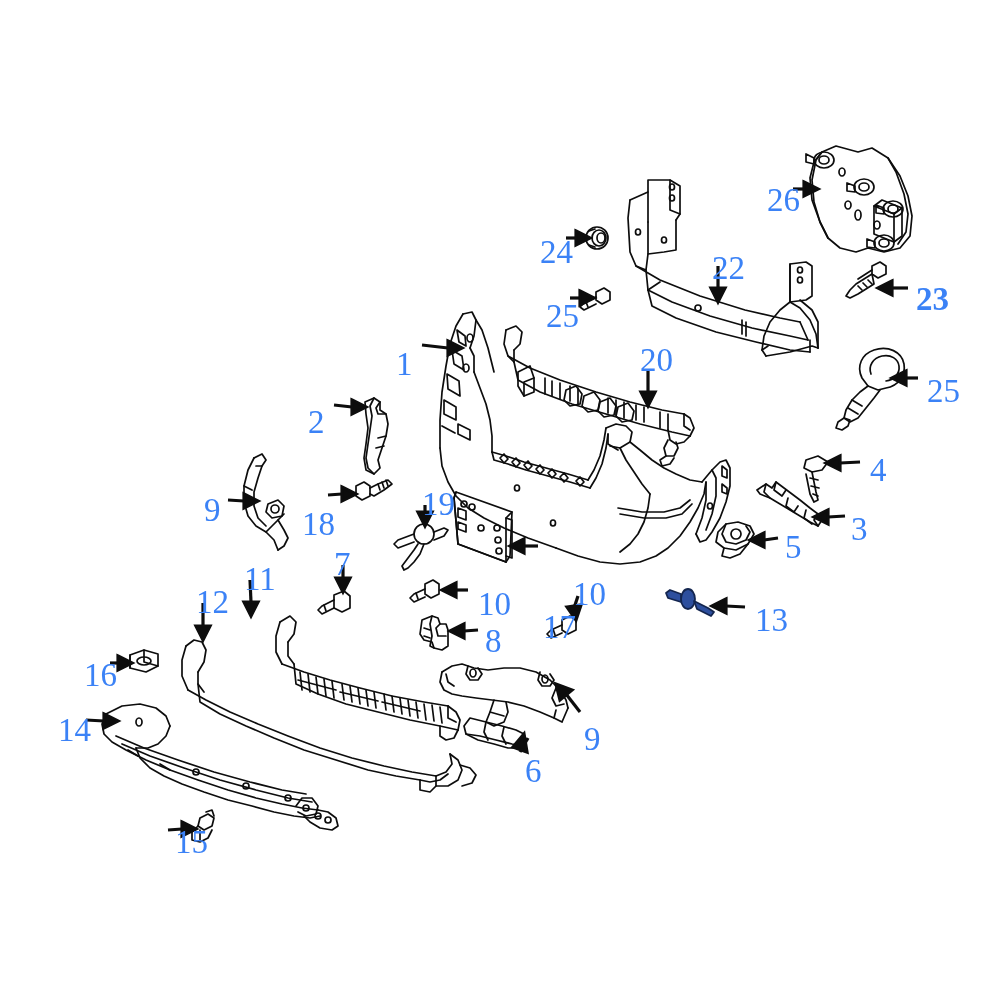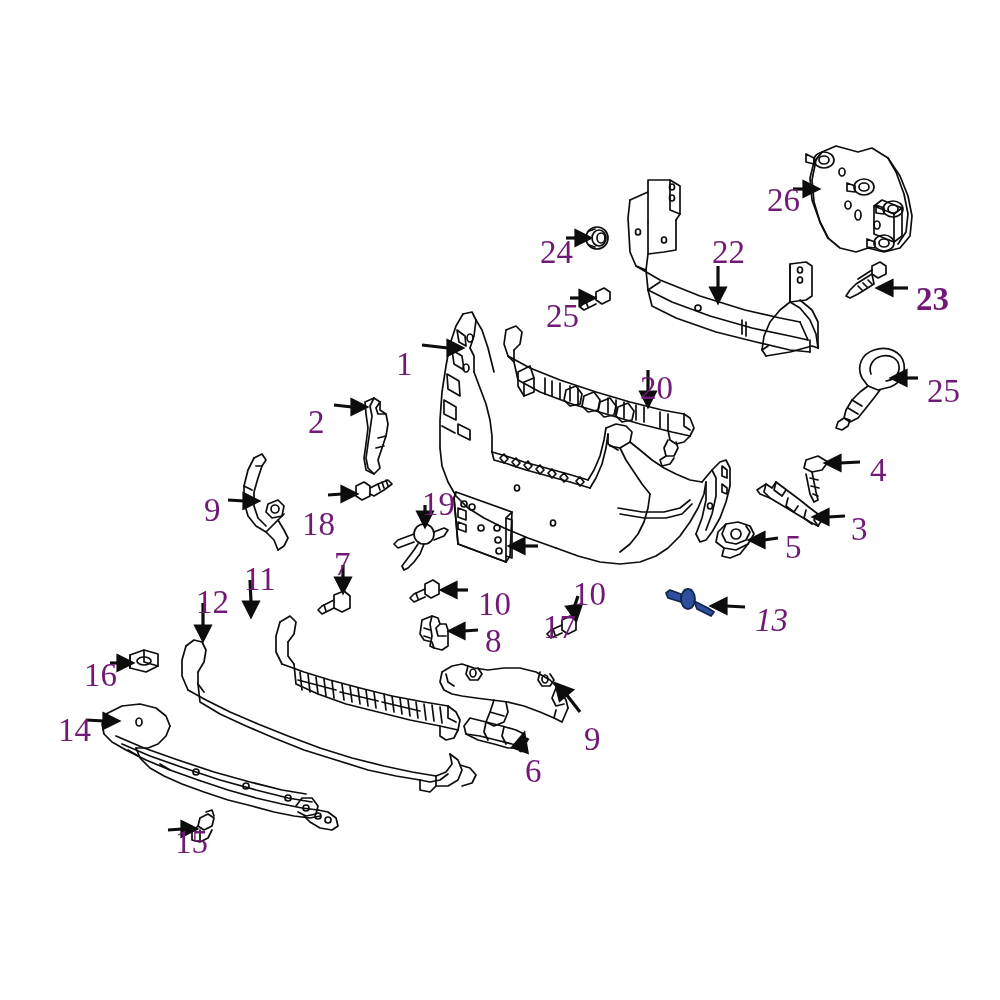--- a/index.html
+++ b/index.html
@@ -10,21 +10,21 @@
     background:#ffffff;
     overflow:hidden;
     font-family:"Liberation Sans", sans-serif;
   }
   #art{position:absolute;left:0;top:0;width:1000px;height:1000px;}
   .callout{
     position:absolute;
     font-family:"Liberation Serif", serif;
     font-size:31px;
     font-weight:400;
-    color:#701a75;
+    color:#3b82f6;
     line-height:1;
     white-space:nowrap;
     -webkit-user-select:none;
   }
   .callout.big{font-size:33px;}
 </style>
 </head>
 <body>
 
 <div id="stage">
@@ -587,28 +587,28 @@
   <div class="callout big" style="left:785px; top:531px;">5</div>
   <div class="callout big" style="left:525px; top:755px;">6</div>
   <div class="callout big" style="left:334px; top:548px;">7</div>
   <div class="callout big" style="left:485px; top:625px;">8</div>
   <div class="callout big" style="left:204px; top:494px;">9</div>
   <div class="callout big" style="left:584px; top:723px;">9</div>
   <div class="callout big" style="left:478px; top:588px;">10</div>
   <div class="callout big" style="left:573px; top:578px;">10</div>
   <div class="callout big" style="left:244px; top:563px;">11</div>
   <div class="callout big" style="left:196px; top:586px;text-align:right;">12</div>
-  <div class="callout big" style="left:755px; top:604px;font-style:italic;">13</div>
+  <div class="callout big" style="left:755px; top:604px;">13</div>
   <div class="callout big" style="left:58px;  top:714px;">14</div>
   <div class="callout big" style="left:143px; top:826px;margin-left:32px;">15</div>
   <div class="callout big" style="left:84px;  top:659px;">16</div>
   <div class="callout big" style="left:543px; top:564px;margin-top:47px;">17</div>
   <div class="callout big" style="left:302px; top:508px;">18</div>
   <div class="callout big" style="left:422px; top:488px;">19</div>
-  <div class="callout big" style="left:640px; top:372px;">20</div>
+  <div class="callout big" style="left:640px; top:344px;">20</div>
   <div class="callout big" style="left:546px; top:300px;">25</div>
-  <div class="callout big" style="left:712px; top:236px;">22</div>
+  <div class="callout big" style="left:712px; top:252px;">22</div>
   <div class="callout big" style="left:916px; top:283px;font-weight:bold;">23</div>
   <div class="callout big" style="left:540px; top:236px;">24</div>
   <div class="callout big" style="left:927px; top:375px;">25</div>
   <div class="callout big" style="left:767px; top:184px;">26</div>
 
 </div>
 
 </body></html>

